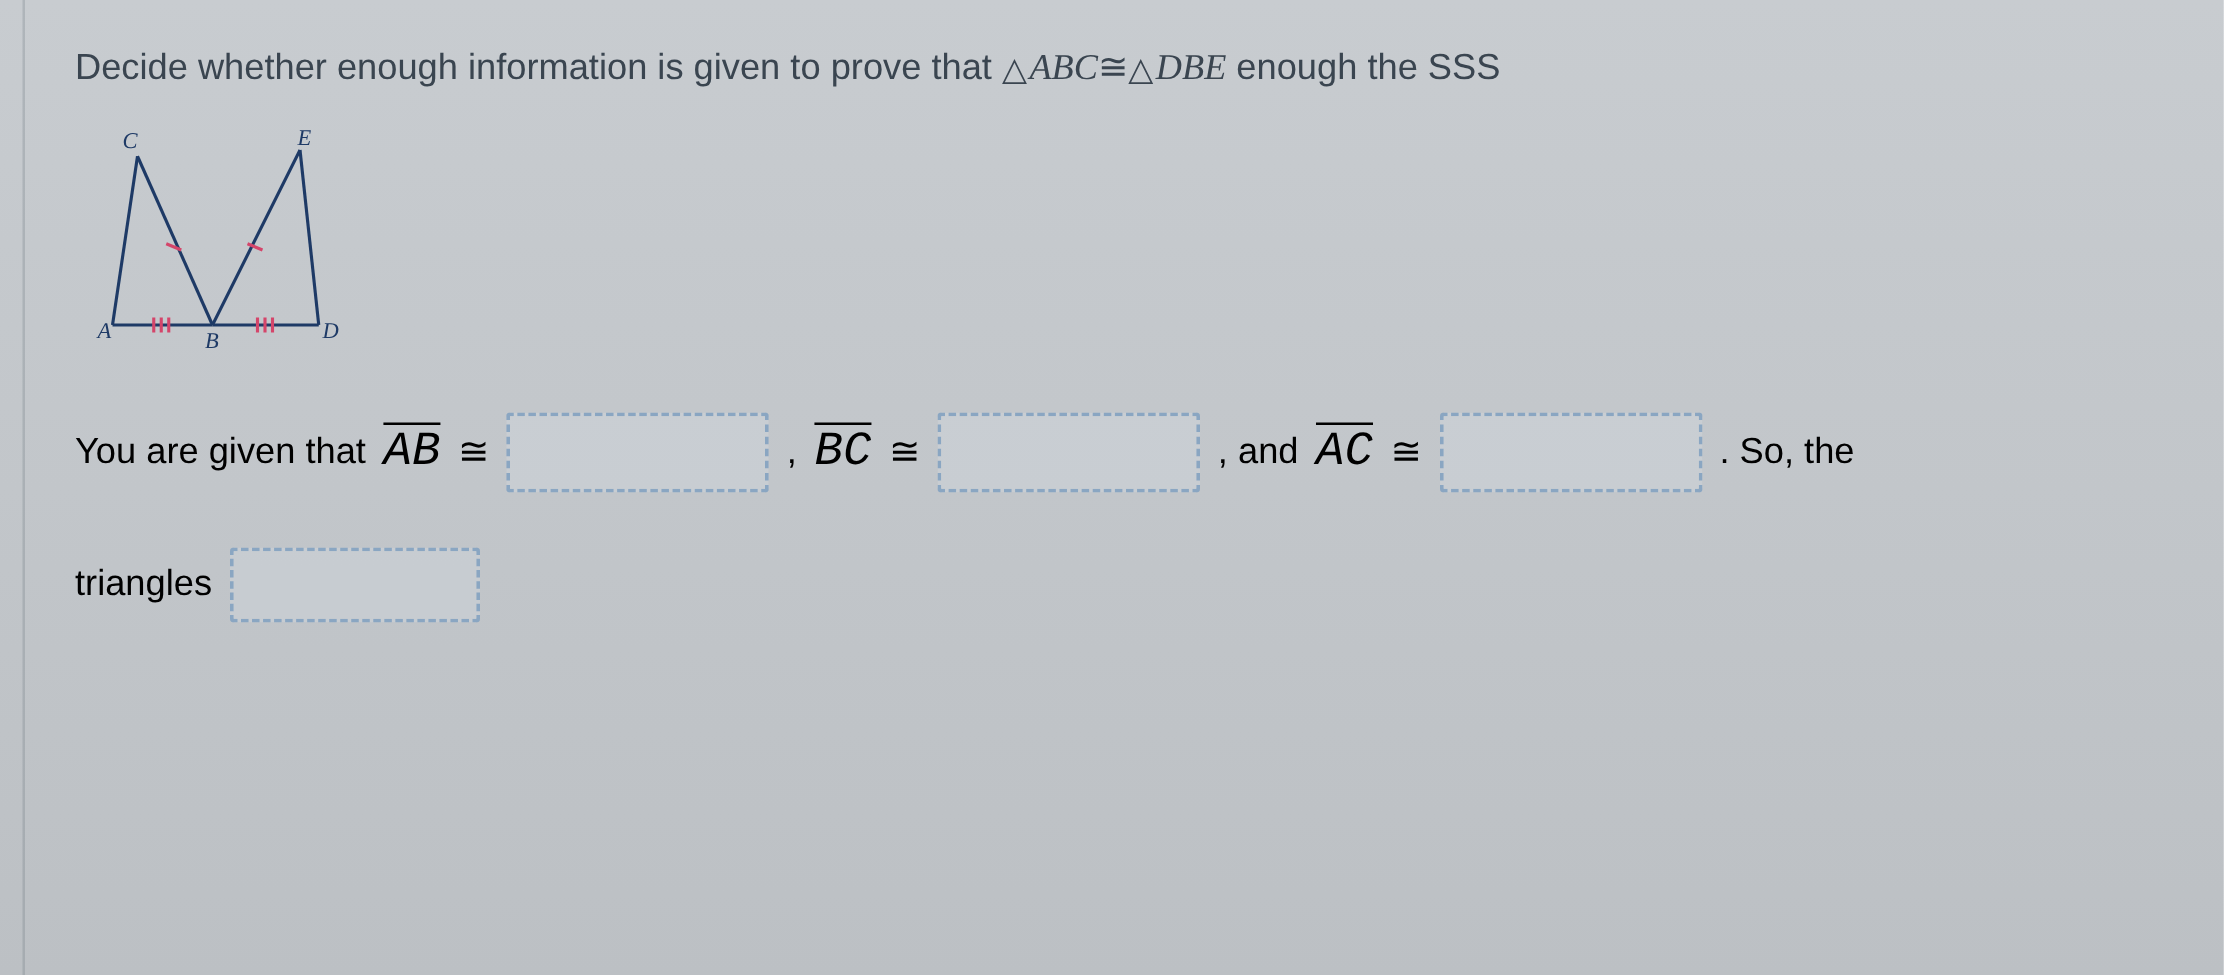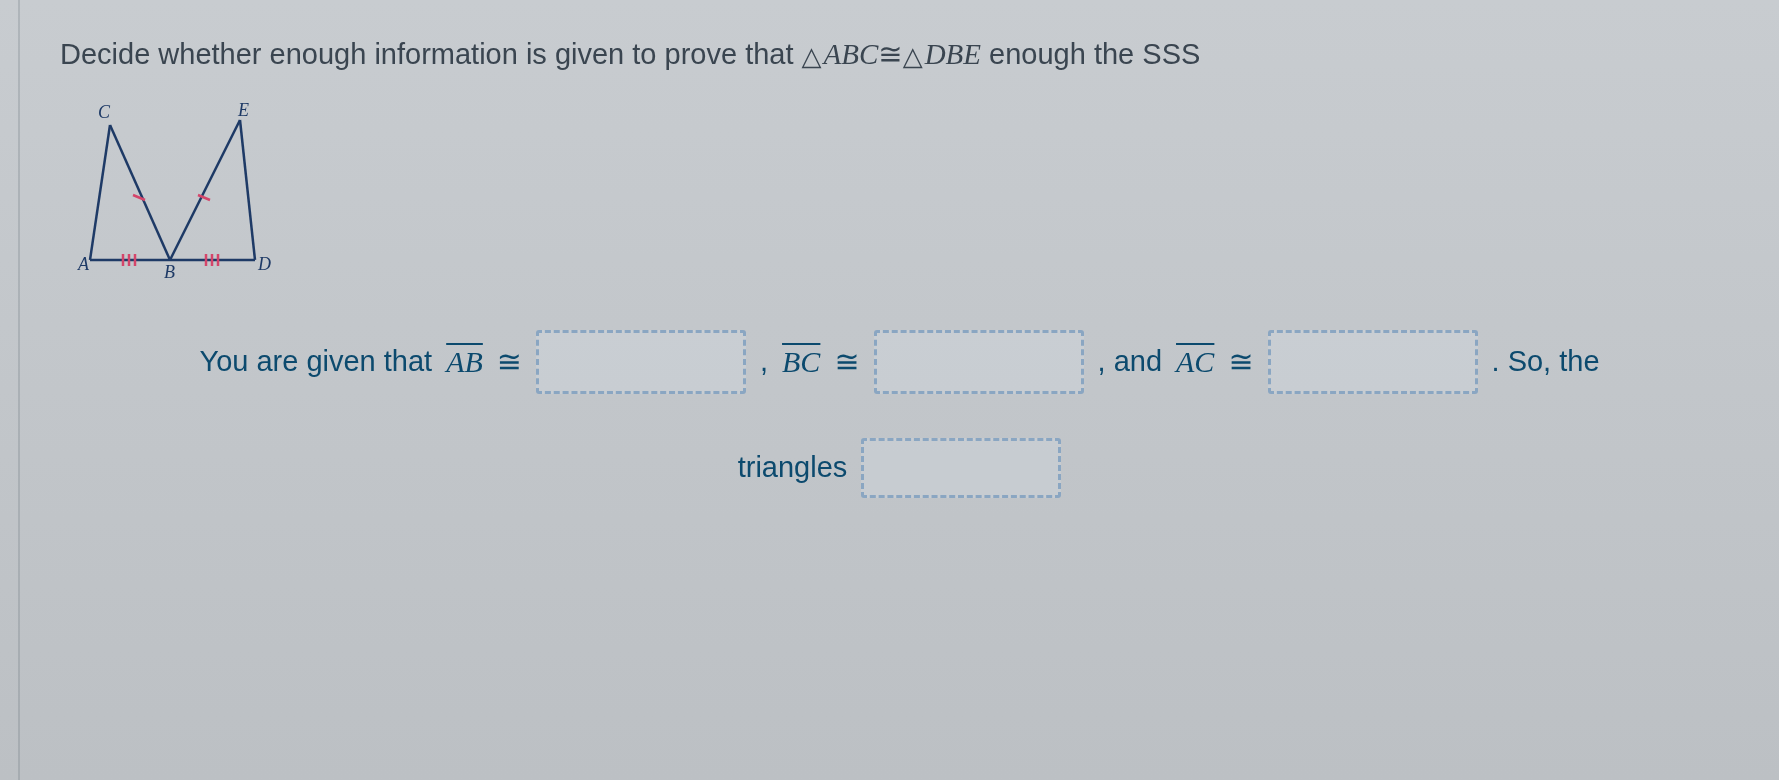--- a/index.html
+++ b/index.html
@@ -36,30 +36,29 @@
     .cong { font-family: 'Times New Roman', serif; }
     .diagram {
       margin: 10px 0 40px 0;
     }
     .answer-row {
       display: flex;
       flex-wrap: wrap;
       align-items: center;
       gap: 14px;
       margin-bottom: 44px;
-      color: #0c4a6e;
+      color: #000000;
       font-size: 29px;
-      justify-content: center;
     }
     .seg {
-      font-family: Liberation Serif, serif;
+      font-family: Liberation Mono, monospace;
       font-style: italic;
       text-decoration: overline;
       text-decoration-thickness: 2px;
-      font-size: 30px;
+      font-size: 38px;
     }
     .cong-sym {
       font-family: 'Times New Roman', serif;
       font-size: 30px;
     }
     .blank {
       display: inline-block;
       width: 210px;
       height: 64px;
       border: 3px dashed #8aa6c2;

